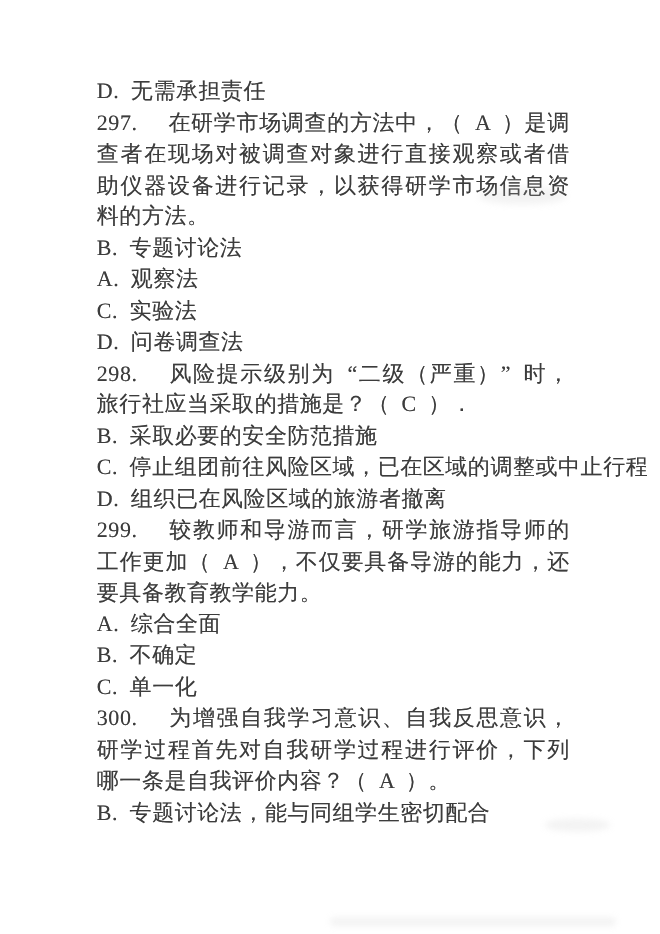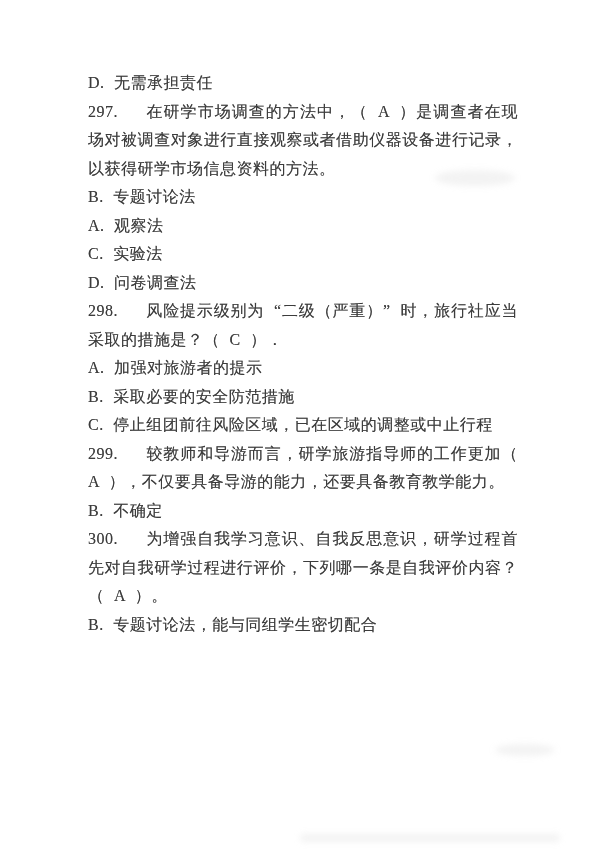--- a/index.html
+++ b/index.html
@@ -18,21 +18,21 @@
     position: absolute;
     inset: 0;
     background: #ffffff;
   }
   .textblock {
     position: absolute;
     left: 88px;
     top: 69px;
     width: 430px;
     color: #3c3c3c;
-    font-size: 16px;
+    font-size: 20px;
     line-height: 28.5px;
     letter-spacing: 0.5px;
     word-spacing: 5px;
     text-shadow: 0 0 0.5px rgba(60,60,60,0.55);
   }
   .stem {
     margin: 0;
     text-align: justify;
     text-justify: inter-character;
   }
@@ -68,28 +68,30 @@
     <div>
       <p class="stem"><span class="qnum">297.</span><span>在研学市场调查的方法中，（ A ）是调查者在现场对被调查对象进行直接观察或者借助仪器设备进行记录，以获得研学市场信息资料的方法。</span></p>
       <p class="option">B. 专题讨论法</p>
       <p class="option">A. 观察法</p>
       <p class="option">C. 实验法</p>
       <p class="option">D. 问卷调查法</p>
     </div>
 
     <div>
       <p class="stem"><span class="qnum">298.</span><span>风险提示级别为 “二级（严重）” 时，旅行社应当采取的措施是？（ C ）．</span></p>
-      <p class="option">A. 加强对旅游者的提示</p>
       <p class="option">B. 采取必要的安全防范措施</p>
       <p class="option">C. 停止组团前往风险区域，已在区域的调整或中止行程</p>
+      <p class="option">D. 组织已在风险区域的旅游者撤离</p>
     </div>
 
     <div>
       <p class="stem"><span class="qnum">299.</span><span>较教师和导游而言，研学旅游指导师的工作更加（ A ），不仅要具备导游的能力，还要具备教育教学能力。</span></p>
+      <p class="option">A. 综合全面</p>
       <p class="option">B. 不确定</p>
+      <p class="option">C. 单一化</p>
     </div>
 
     <div>
       <p class="stem"><span class="qnum">300.</span><span>为增强自我学习意识、自我反思意识，研学过程首先对自我研学过程进行评价，下列哪一条是自我评价内容？（ A ）。</span></p>
       <p class="option">B. 专题讨论法，能与同组学生密切配合</p>
     </div>
 
   </div>
 
   <div class="smudge smudge1"></div>

